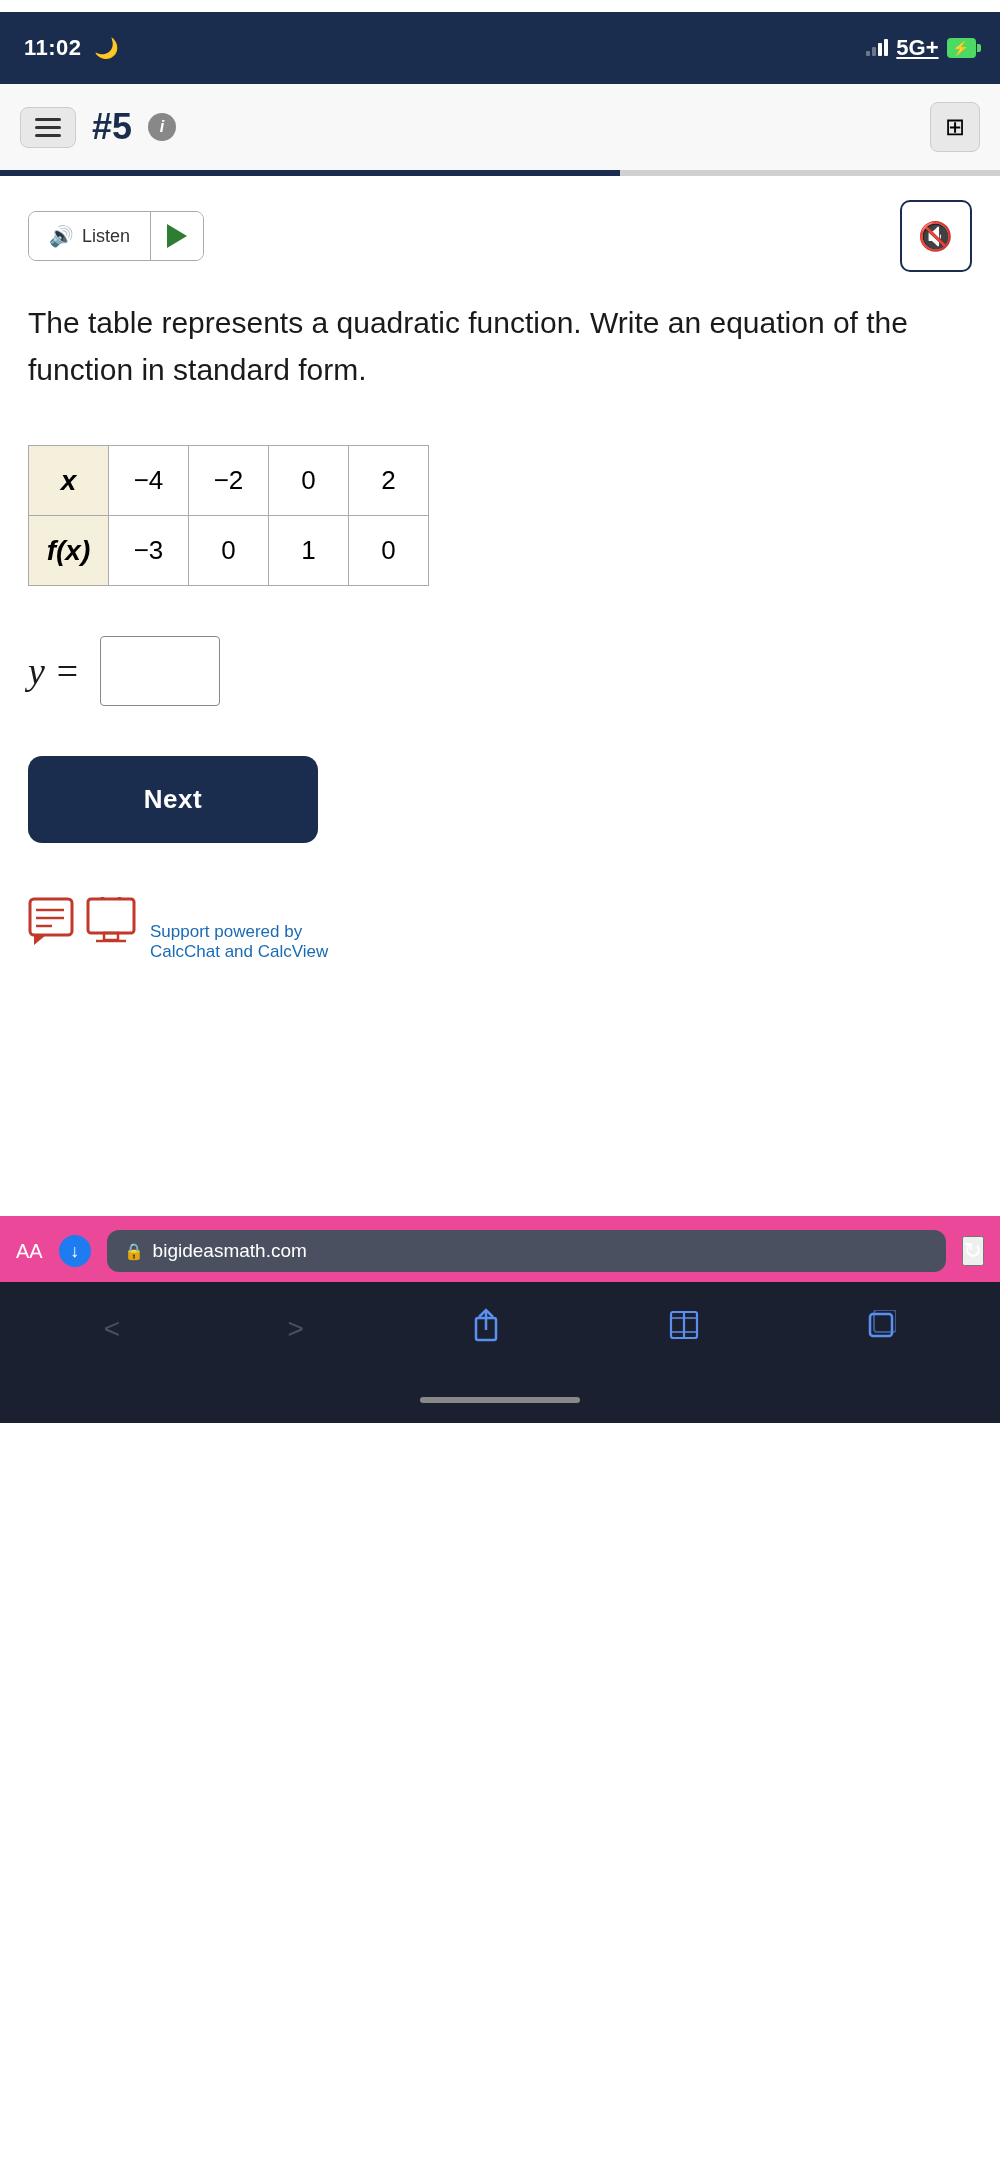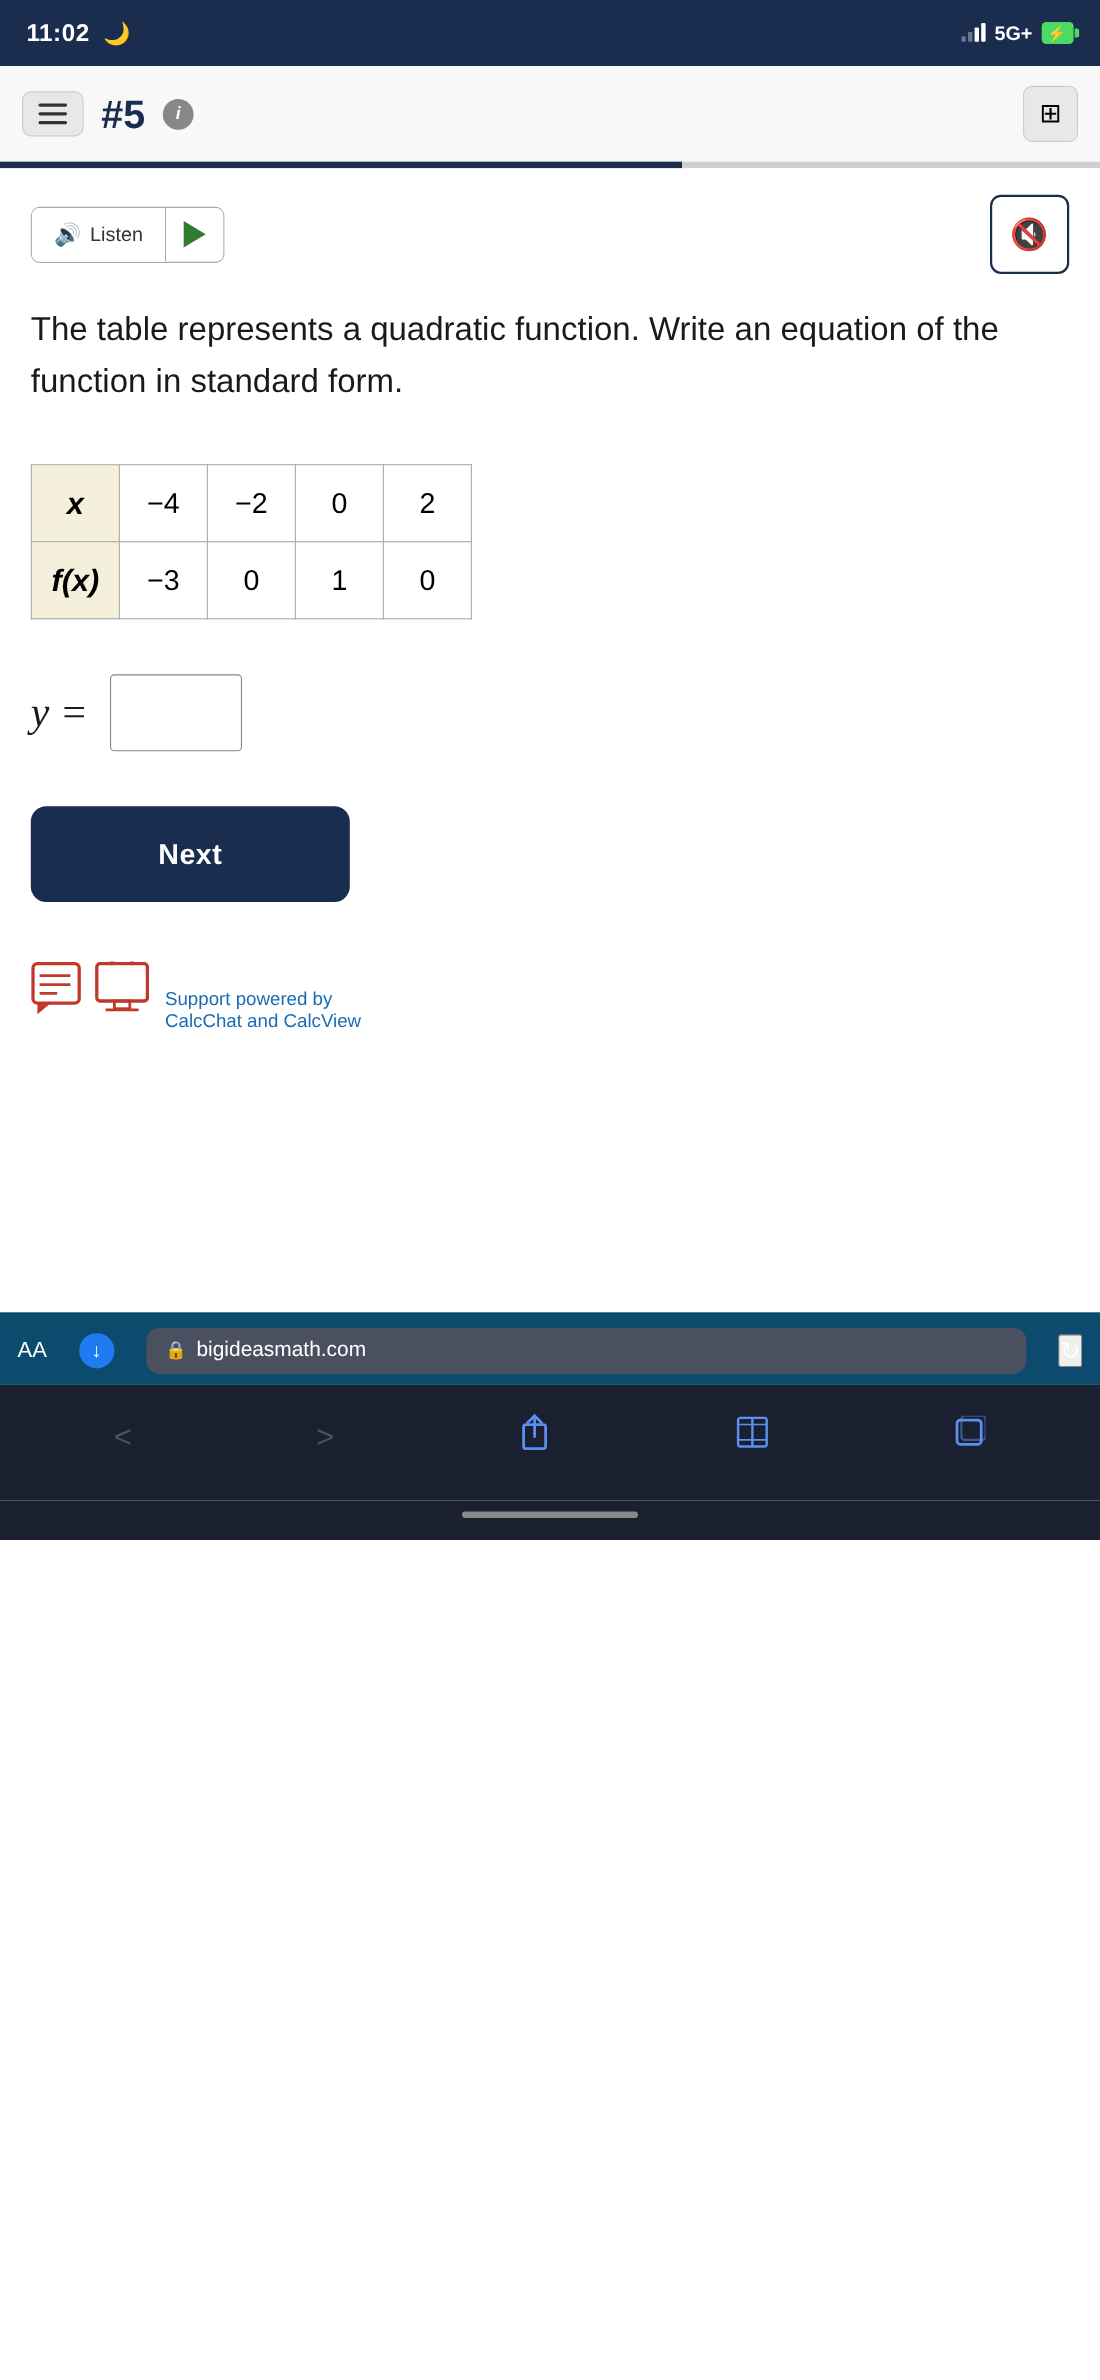--- a/index.html
+++ b/index.html
@@ -13,21 +13,22 @@
     }
 
     
     .status-bar {
       background: #1a2d4e;
       color: white;
       display: flex;
       justify-content: space-between;
       align-items: center;
       padding: 14px 24px 14px 24px;
-      height: 60px;
+      height: 72px;
+      margin-top: 12px;
     }
     .status-time {
       font-size: 22px;
       font-weight: 600;
       letter-spacing: 0.5px;
     }
     .status-right {
       display: flex;
       align-items: center;
       gap: 8px;
@@ -288,25 +289,25 @@
     }
 
     
     .content-spacer {
       height: 200px;
       background: white;
     }
 
     
     .browser-bar {
-      background: #0c4a6e;
+      background: #ec4899;
       padding: 14px 16px 10px;
       display: flex;
       align-items: center;
-      gap: 29px;
+      gap: 16px;
     }
     .aa-text {
       color: white;
       font-size: 20px;
       font-weight: 500;
     }
     .download-circle {
       width: 32px;
       height: 32px;
       border-radius: 50%;
@@ -382,21 +383,21 @@
     <span class="status-time">11:02</span>
     <span style="margin-left:8px;font-size:20px;">🌙</span>
   </div>
   <div class="status-right">
     <div class="signal-bars">
       <div class="signal-bar dim" style="height:5px;"></div>
       <div class="signal-bar dim" style="height:9px;"></div>
       <div class="signal-bar" style="height:13px;"></div>
       <div class="signal-bar" style="height:17px;"></div>
     </div>
-    <span style="font-size:18px;font-weight:600;">5G+</span>
+    <span style="font-size:22px;font-weight:600;text-decoration:underline;">5G+</span>
     <div class="battery-icon">
       <span>⚡</span>
     </div>
   </div>
 </div>
 
 <div class="header">
   <div class="header-left">
     <button class="hamburger-btn">
       <div class="hamburger-line"></div>

